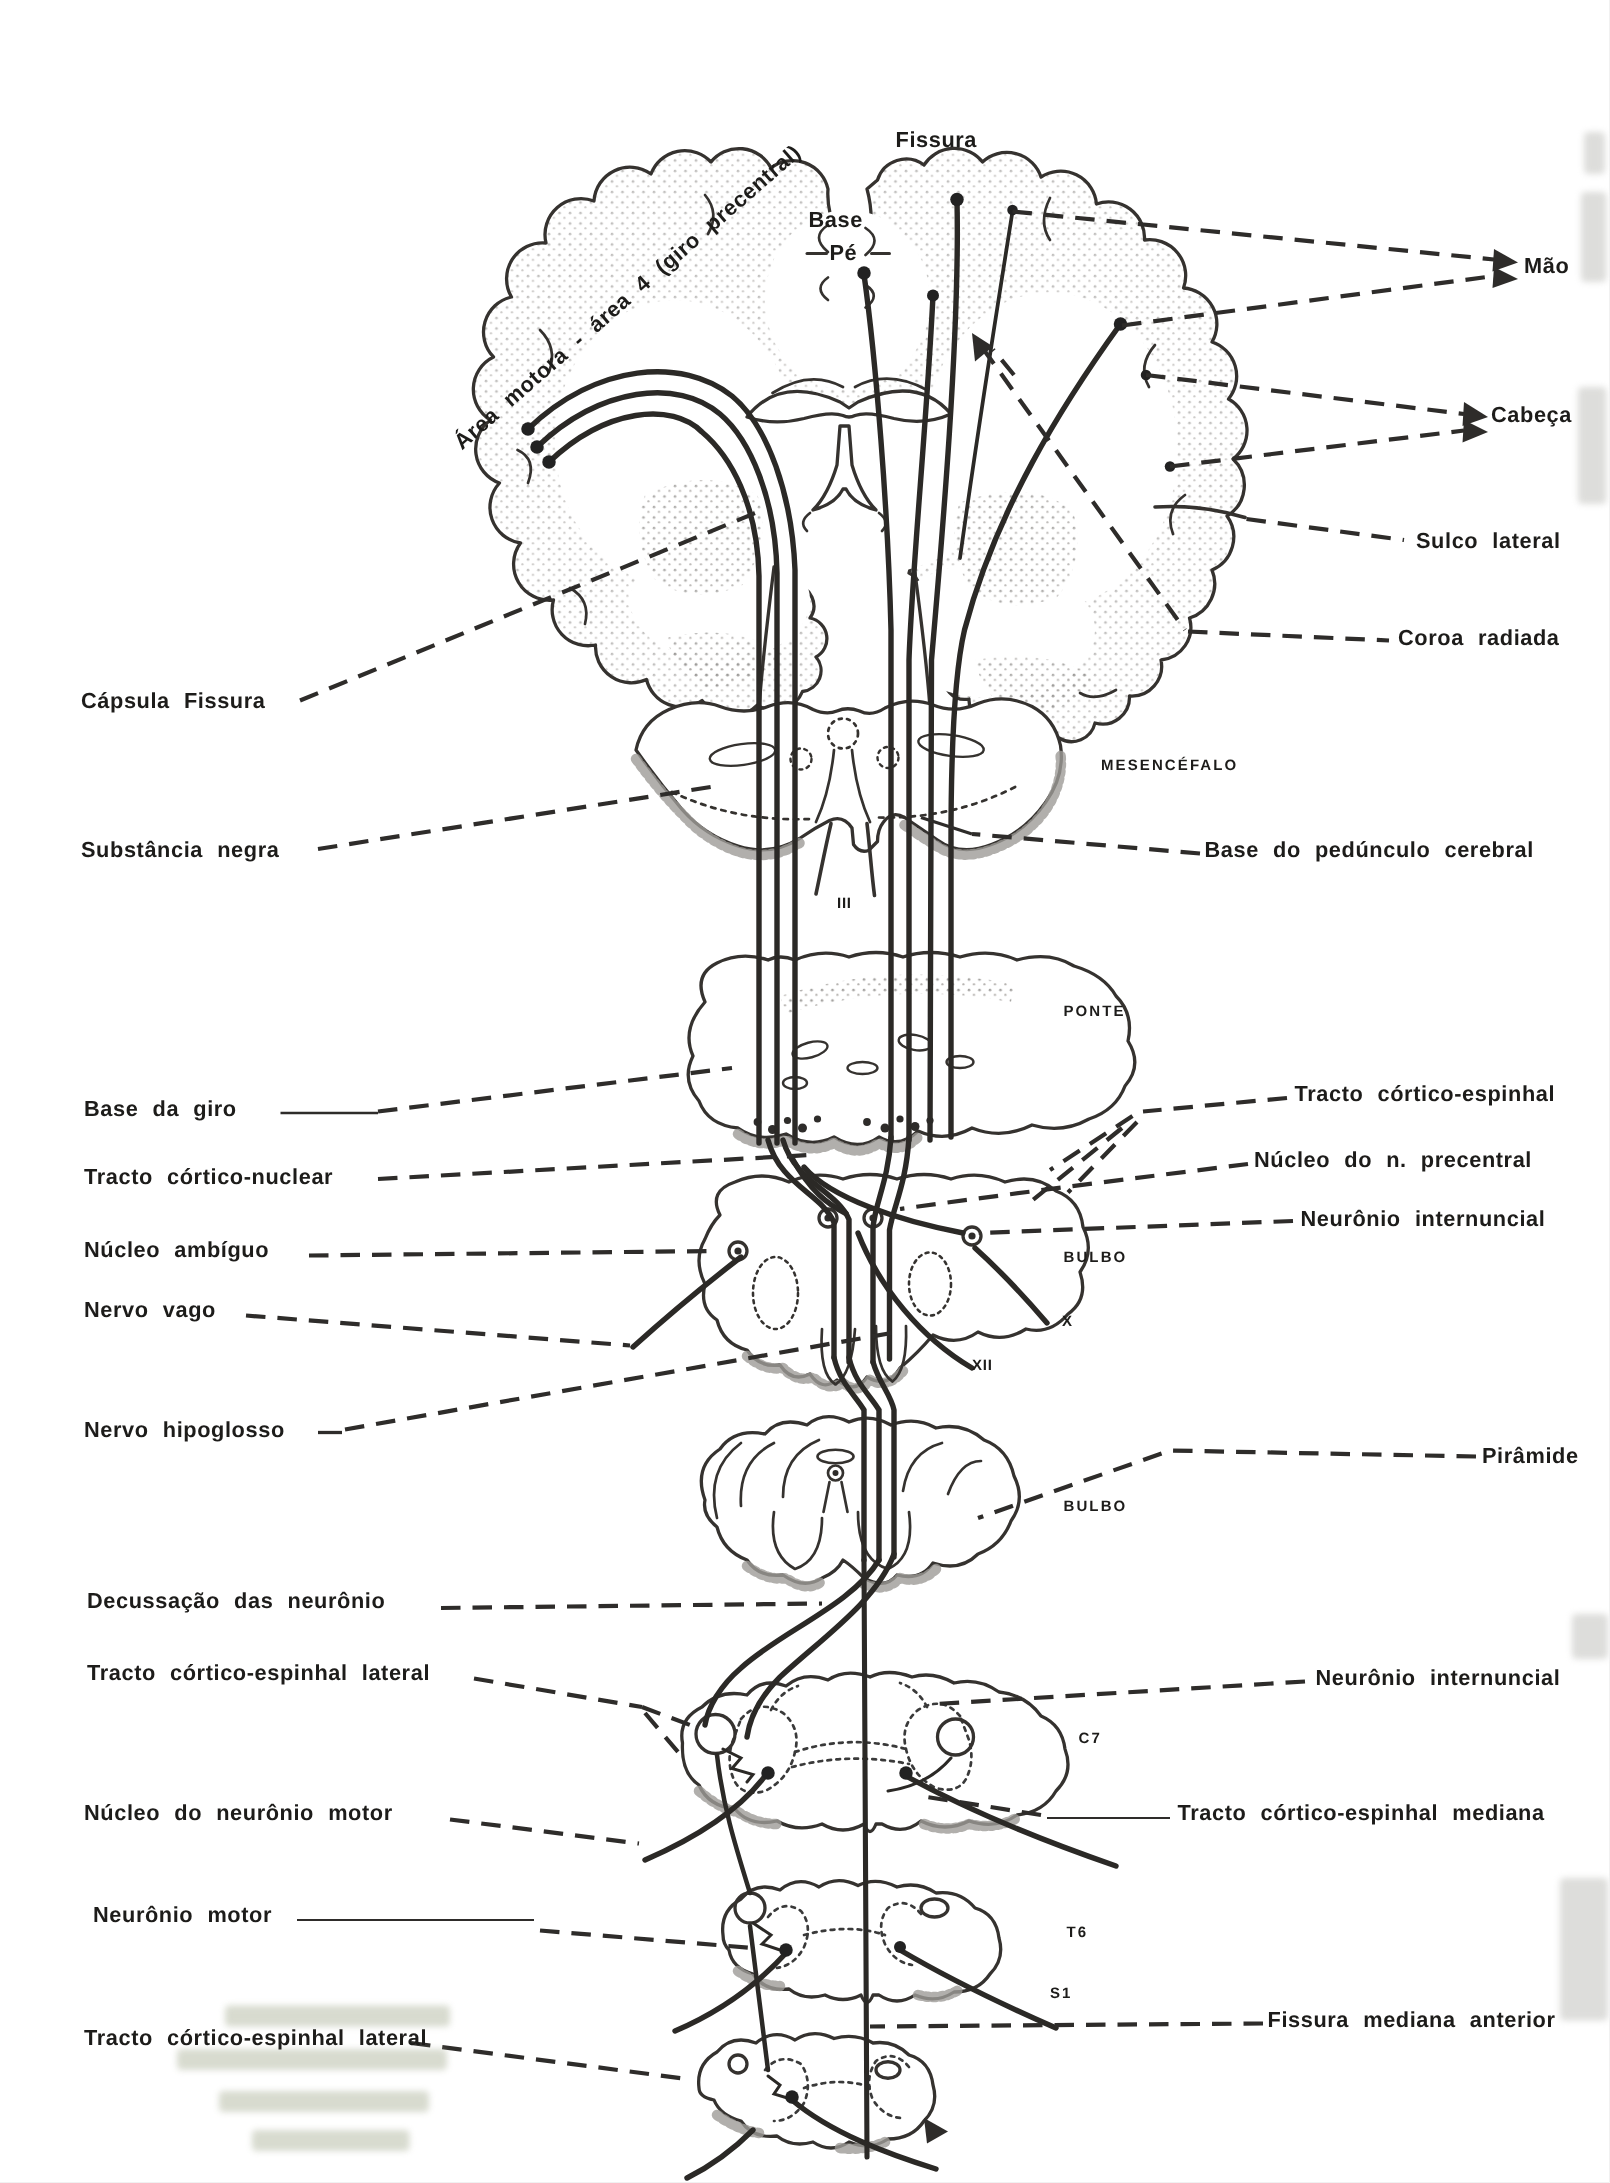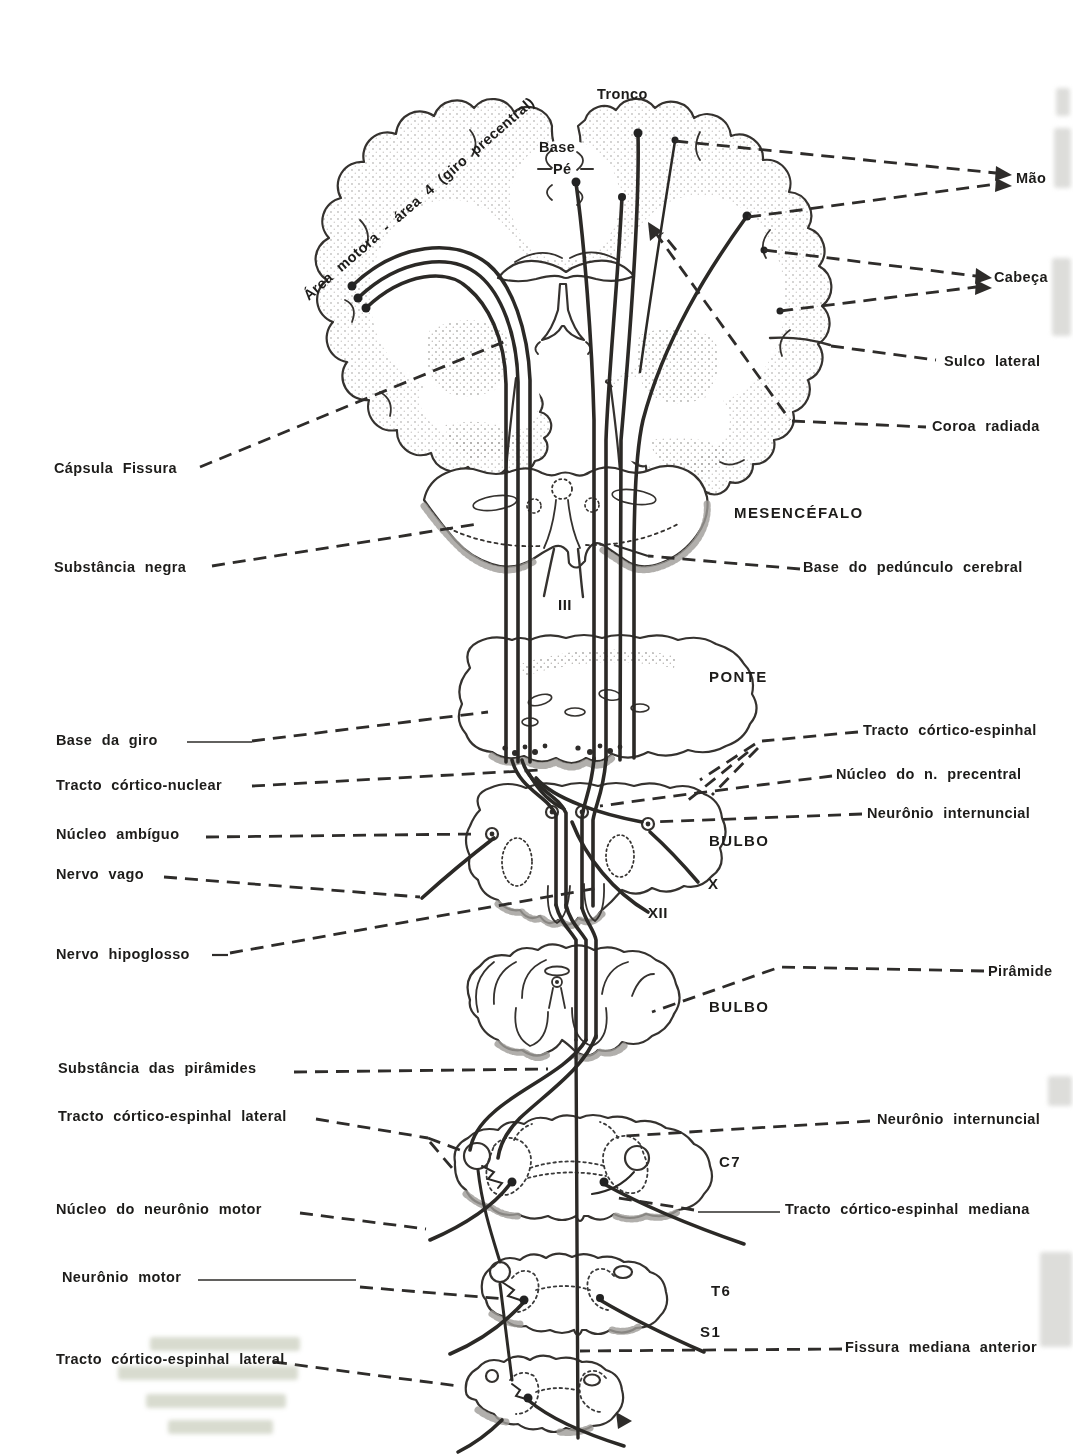--- a/index.html
+++ b/index.html
@@ -1,22 +1,22 @@
 <!DOCTYPE html>
 <html><head>
 <meta charset="utf-8">
 <style>
   html,body{margin:0;padding:0;background:#e8e8e8;}
   #page{position:relative;width:1073px;height:1455px;background:#ffffff;overflow:hidden;
         font-family:"Liberation Sans",sans-serif;}
   svg{position:absolute;left:0;top:0;}
   .lbl{position:absolute;font-weight:bold;font-size:14.5px;color:#1d1c1a;
        letter-spacing:.4px;word-spacing:5px;white-space:nowrap;z-index:5;line-height:1.1;}
-  .caps{font-size:15px;letter-spacing:1.4px;}
-  .nerve{font-size:15px;letter-spacing:.5px;}
+  .caps{font-size:10px;letter-spacing:1.4px;}
+  .nerve{font-size:10px;letter-spacing:.5px;}
   .rot{transform:rotate(-41deg);transform-origin:0 50%;}
   .bleed{position:absolute;border-radius:3px;filter:blur(2px);z-index:1;}
   .bleed.gray{background:#c7c7c3;opacity:.6;}
   .bleed.olive{background:#a9b096;opacity:.45;}
 </style>
 </head>
 <body>
 
 <div id="page">
 
@@ -382,21 +382,21 @@
     <g fill="#2e2c2a" stroke="none">
       <polygon points="996,166 1012,175 995,181"></polygon>
       <polygon points="996,178 1012,186 995,192"></polygon>
       <polygon points="976,268 992,278 975,284"></polygon>
       <polygon points="976,280 992,288 975,295"></polygon>
       <polygon points="648,222 662,231 650,241"></polygon>
     </g>
   </svg>
 
   <div class="lbl rot" style="left:306px;top:290px">Área motora - área 4 (giro precentral)</div>
-  <div class="lbl" style="left:597px;top:87px">Tronco</div>
+  <div class="lbl" style="left:597px;top:87px">Fissura</div>
   <div class="lbl" style="left:539px;top:140px">Base</div>
   <div class="lbl" style="left:553px;top:162px">Pé</div>
   <div class="lbl" style="left:1016px;top:171px">Mão</div>
   <div class="lbl" style="left:994px;top:270px">Cabeça</div>
   <div class="lbl" style="left:944px;top:354px">Sulco lateral</div>
   <div class="lbl" style="left:932px;top:419px">Coroa radiada</div>
   <div class="lbl" style="left:54px;top:461px">Cápsula Fissura</div>
   <div class="lbl" style="left:54px;top:560px">Substância negra</div>
   <div class="lbl caps" style="left:734px;top:505px">MESENCÉFALO</div>
   <div class="lbl" style="left:803px;top:560px">Base do pedúnculo cerebral</div>
@@ -408,21 +408,21 @@
   <div class="lbl" style="left:836px;top:767px">Núcleo do n. precentral</div>
   <div class="lbl" style="left:867px;top:806px">Neurônio internuncial</div>
   <div class="lbl" style="left:56px;top:827px">Núcleo ambíguo</div>
   <div class="lbl caps" style="left:709px;top:833px">BULBO</div>
   <div class="lbl" style="left:56px;top:867px">Nervo vago</div>
   <div class="lbl nerve" style="left:708px;top:876px">X</div>
   <div class="lbl nerve" style="left:648px;top:905px">XII</div>
   <div class="lbl" style="left:56px;top:947px">Nervo hipoglosso</div>
   <div class="lbl" style="left:988px;top:964px">Pirâmide</div>
   <div class="lbl caps" style="left:709px;top:999px">BULBO</div>
-  <div class="lbl" style="left:58px;top:1061px">Substância das pirâmides</div>
+  <div class="lbl" style="left:58px;top:1061px">Decussação das neurônio</div>
   <div class="lbl" style="left:58px;top:1109px">Tracto córtico-espinhal lateral</div>
   <div class="lbl" style="left:877px;top:1112px">Neurônio internuncial</div>
   <div class="lbl caps" style="left:719px;top:1154px">C7</div>
   <div class="lbl" style="left:56px;top:1202px">Núcleo do neurônio motor</div>
   <div class="lbl" style="left:785px;top:1202px">Tracto córtico-espinhal mediana</div>
   <div class="lbl" style="left:62px;top:1270px">Neurônio motor</div>
   <div class="lbl caps" style="left:711px;top:1283px">T6</div>
   <div class="lbl" style="left:845px;top:1340px">Fissura mediana anterior</div>
   <div class="lbl" style="left:56px;top:1352px">Tracto córtico-espinhal lateral</div>
   <div class="lbl caps" style="left:700px;top:1324px">S1</div>

